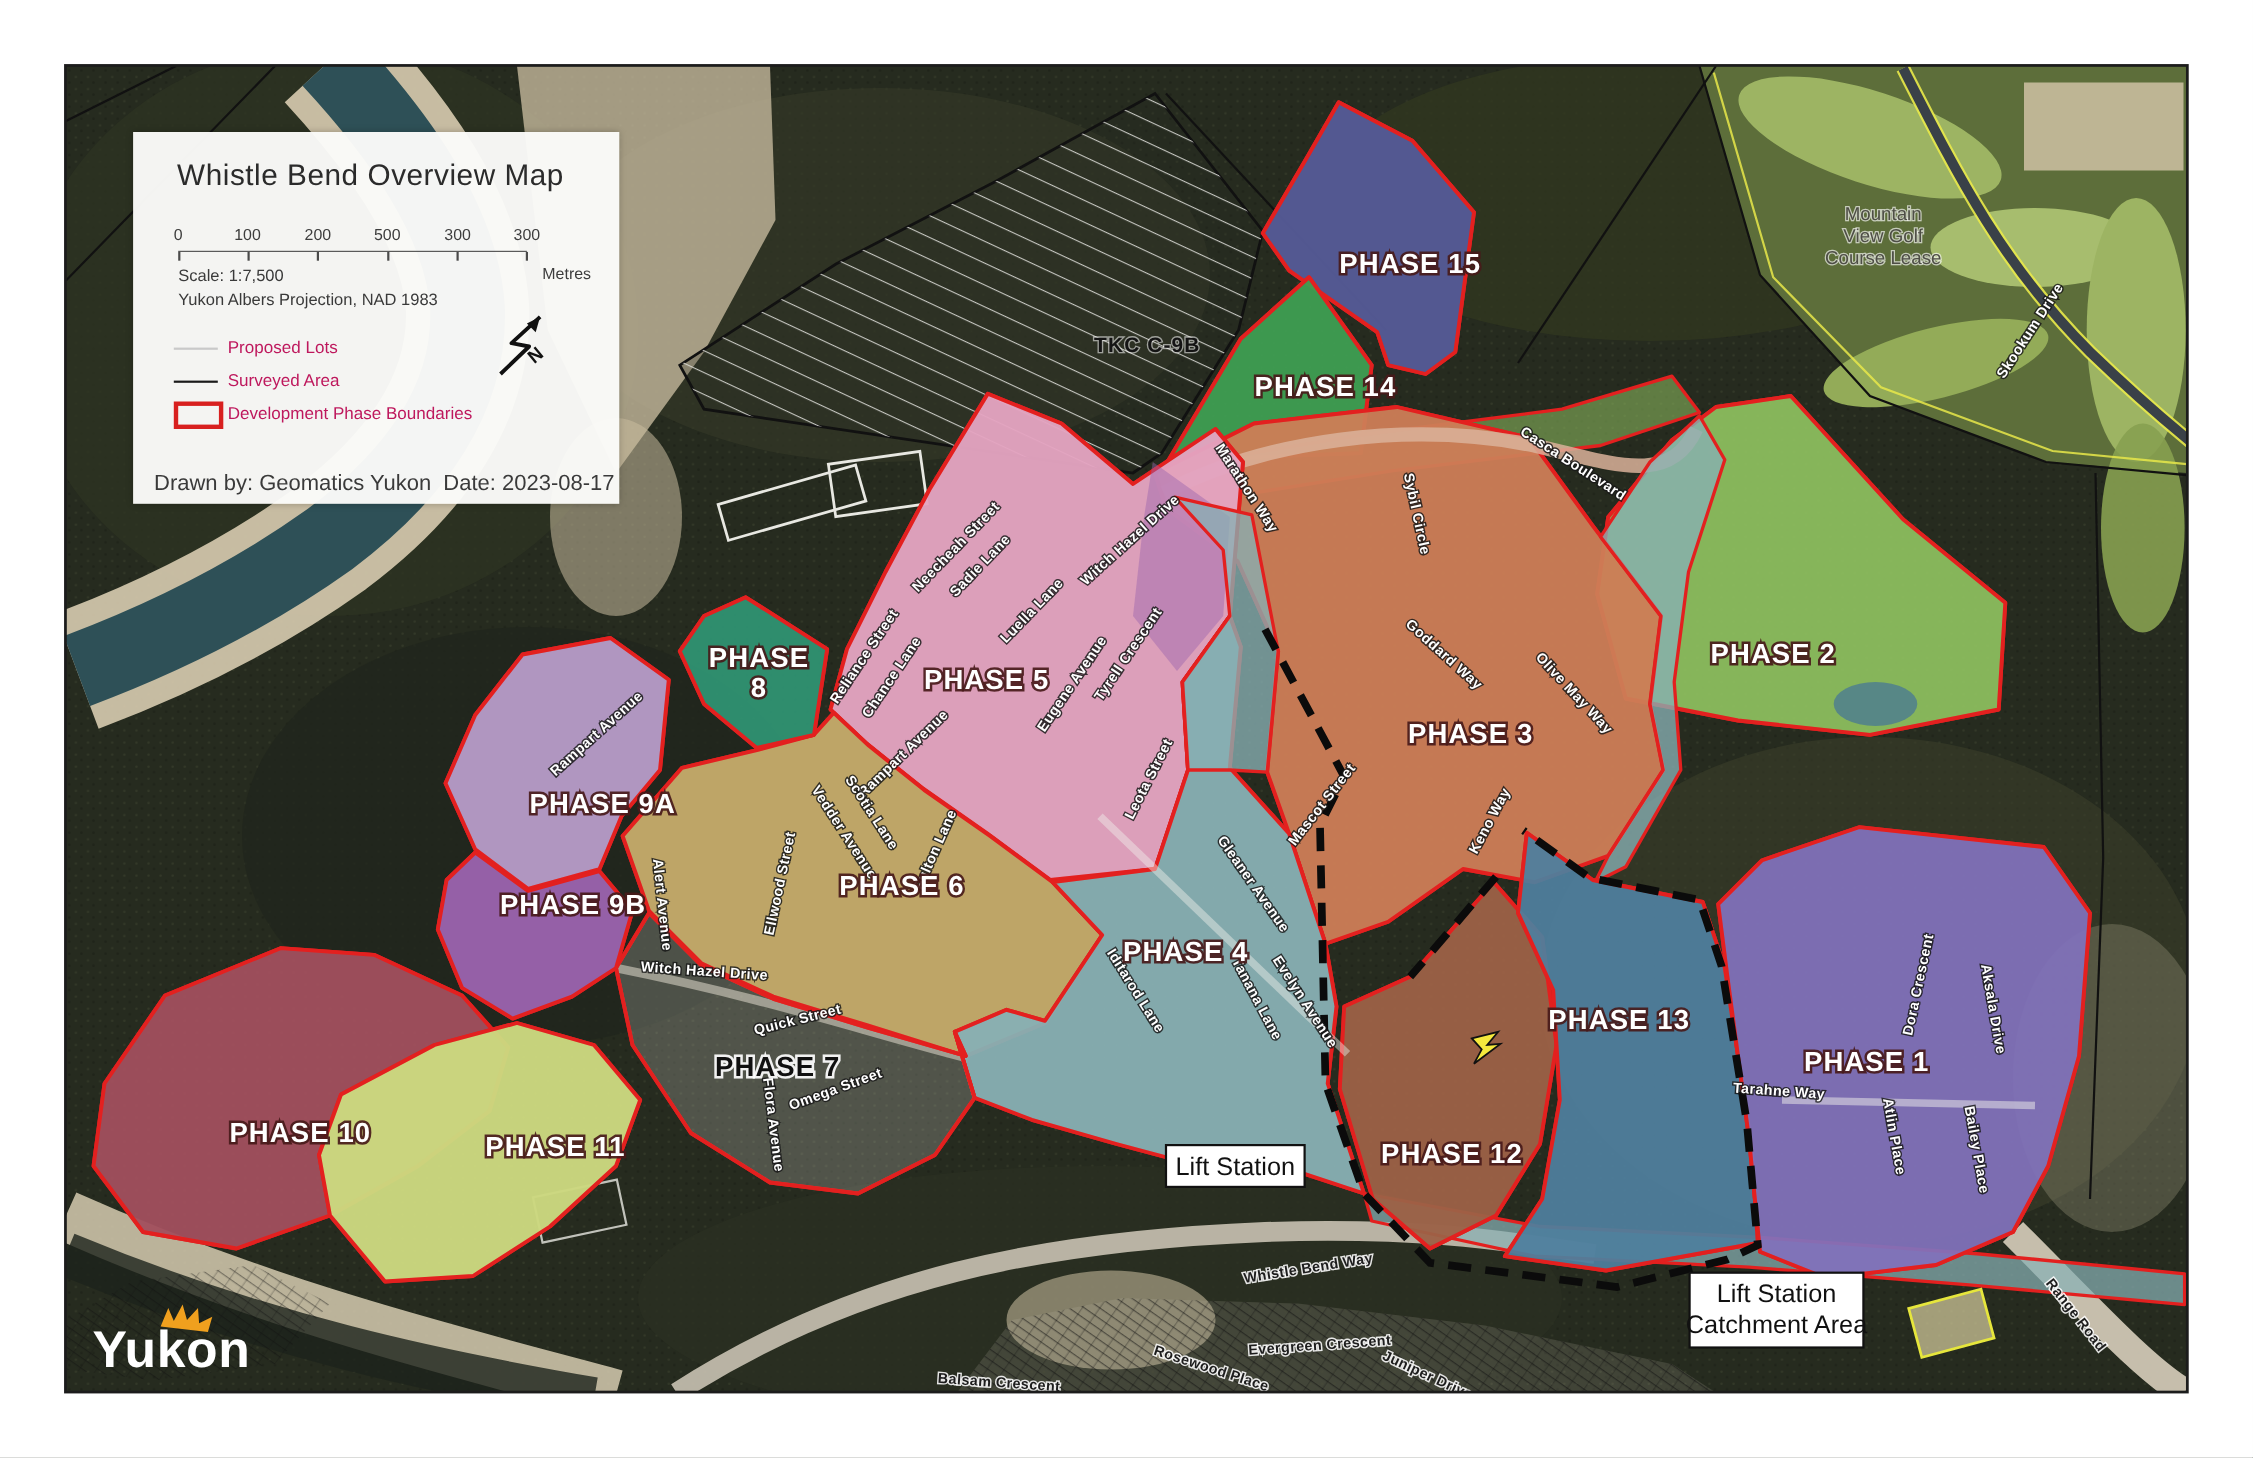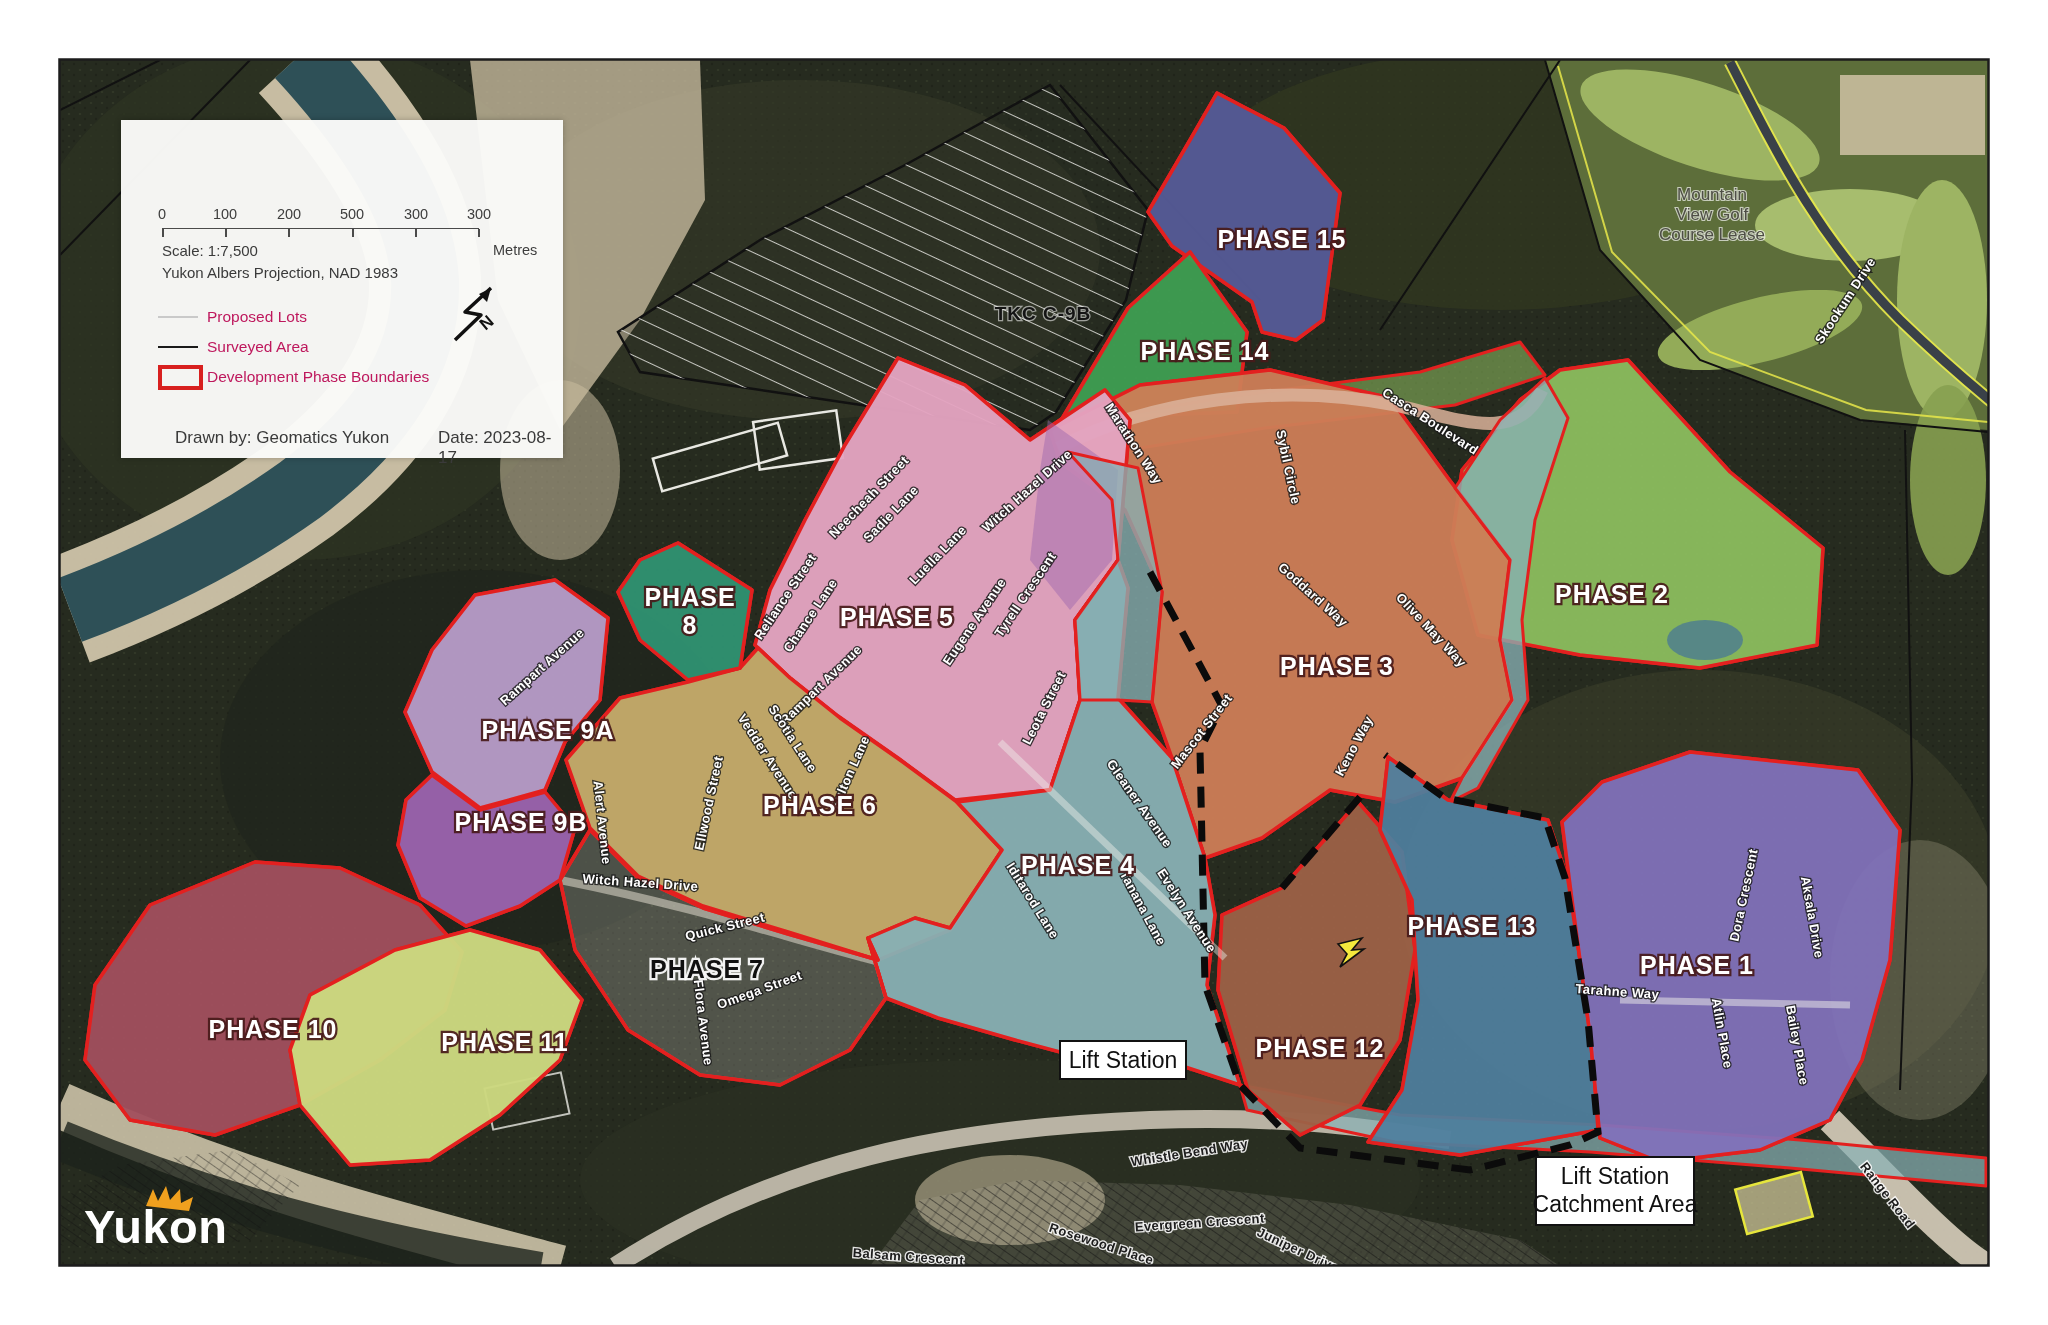--- a/index.html
+++ b/index.html
@@ -29,21 +29,21 @@
   #legend .abs{position:absolute;}
   .lg-title{left:40px;top:24px;font-size:27px;letter-spacing:.5px;color:#2b2b2b;}
   .lg-tick{font-size:14.5px;color:#3d3d3d;transform:translateX(-50%);}
   .lg-unit{font-size:14.5px;color:#3d3d3d;margin-top:36px;}
   .lg-bar{left:41px;top:108px;width:317px;height:8px;border-top:1.6px solid #4a4a4a;}
   .lg-bar i{position:absolute;top:0;width:1.6px;height:8px;background:#4a4a4a;}
   .lg-meta{font-size:15px;color:#3a3a3a;}
   .lg-item-line{height:0;width:40px;}
   .lg-item-text{font-size:15.5px;color:#be185d;}
   .lg-box{width:37px;height:17px;border:4px solid #d8201f;background:transparent;}
-  .lg-foot{font-size:17px;color:#3a3a3a;margin-left:35px;}
+  .lg-foot{font-size:20px;color:#3a3a3a;}
 </style>
 </head>
 <body>
 
 <div id="stage">
 
 <svg width="2048" height="1325" viewBox="0 0 2048 1325">
   <defs>
     <clipPath id="mapclip">
           <rect x="60" y="60" width="1928" height="1205"></rect>
@@ -282,20 +282,21 @@
     <g>
       <path d="M146 1206 l7 -17 l5 12 l8 -15 l4 14 l10 -11 l1 14 l12 -6 l-4 14 Z" fill="#f0a01e"></path>
       <text class="logoText" x="84" y="1243">Yukon</text>
     </g>
   </g>
 
   <rect x="59.5" y="59.5" width="1929" height="1206" fill="none" stroke="#1c1c1c" stroke-width="2.5"></rect>
 </svg>
 
 <div id="legend">
+  <div class="abs lg-title">Whistle Bend Overview Map</div>
 
   <div class="abs lg-tick" style="left:41px;top:86px">0</div>
   <div class="abs lg-tick" style="left:104px;top:86px">100</div>
   <div class="abs lg-tick" style="left:168px;top:86px">200</div>
   <div class="abs lg-tick" style="left:231px;top:86px">500</div>
   <div class="abs lg-tick" style="left:295px;top:86px">300</div>
   <div class="abs lg-tick" style="left:358px;top:86px">300</div>
   <div class="abs lg-unit" style="left:372px;top:86px">Metres</div>
   <div class="abs lg-bar">
     <i style="left:0"></i>

